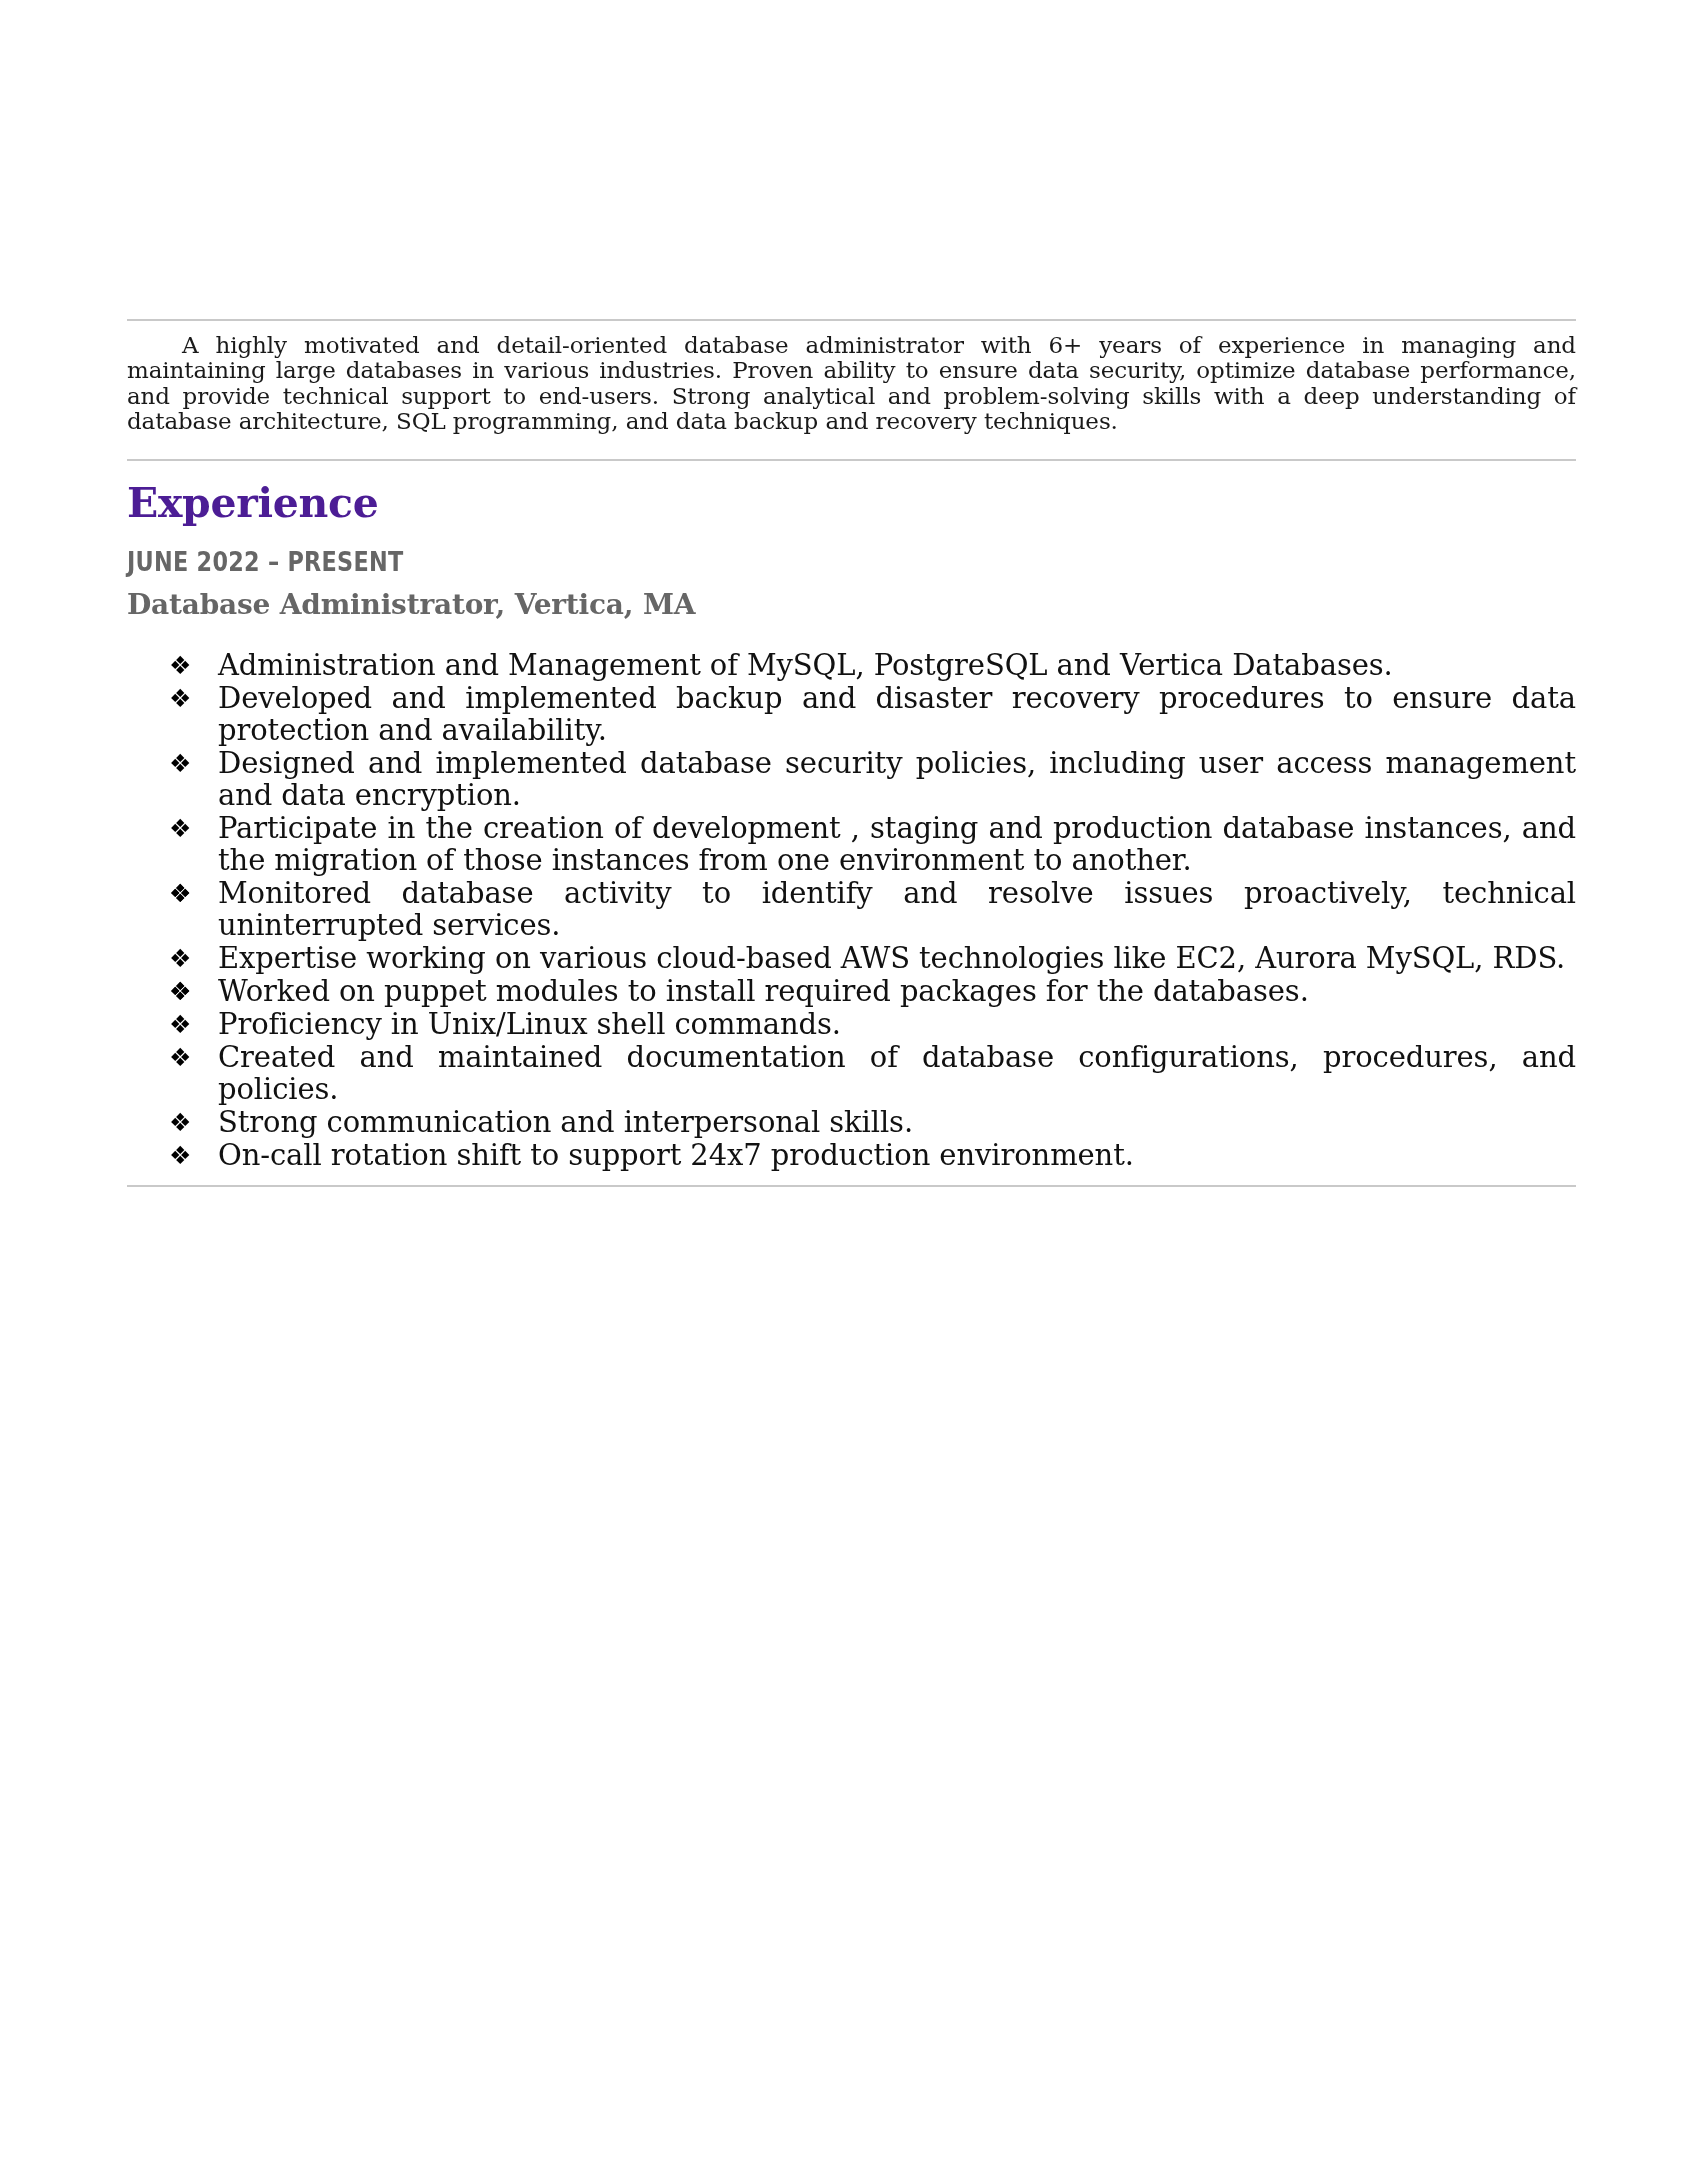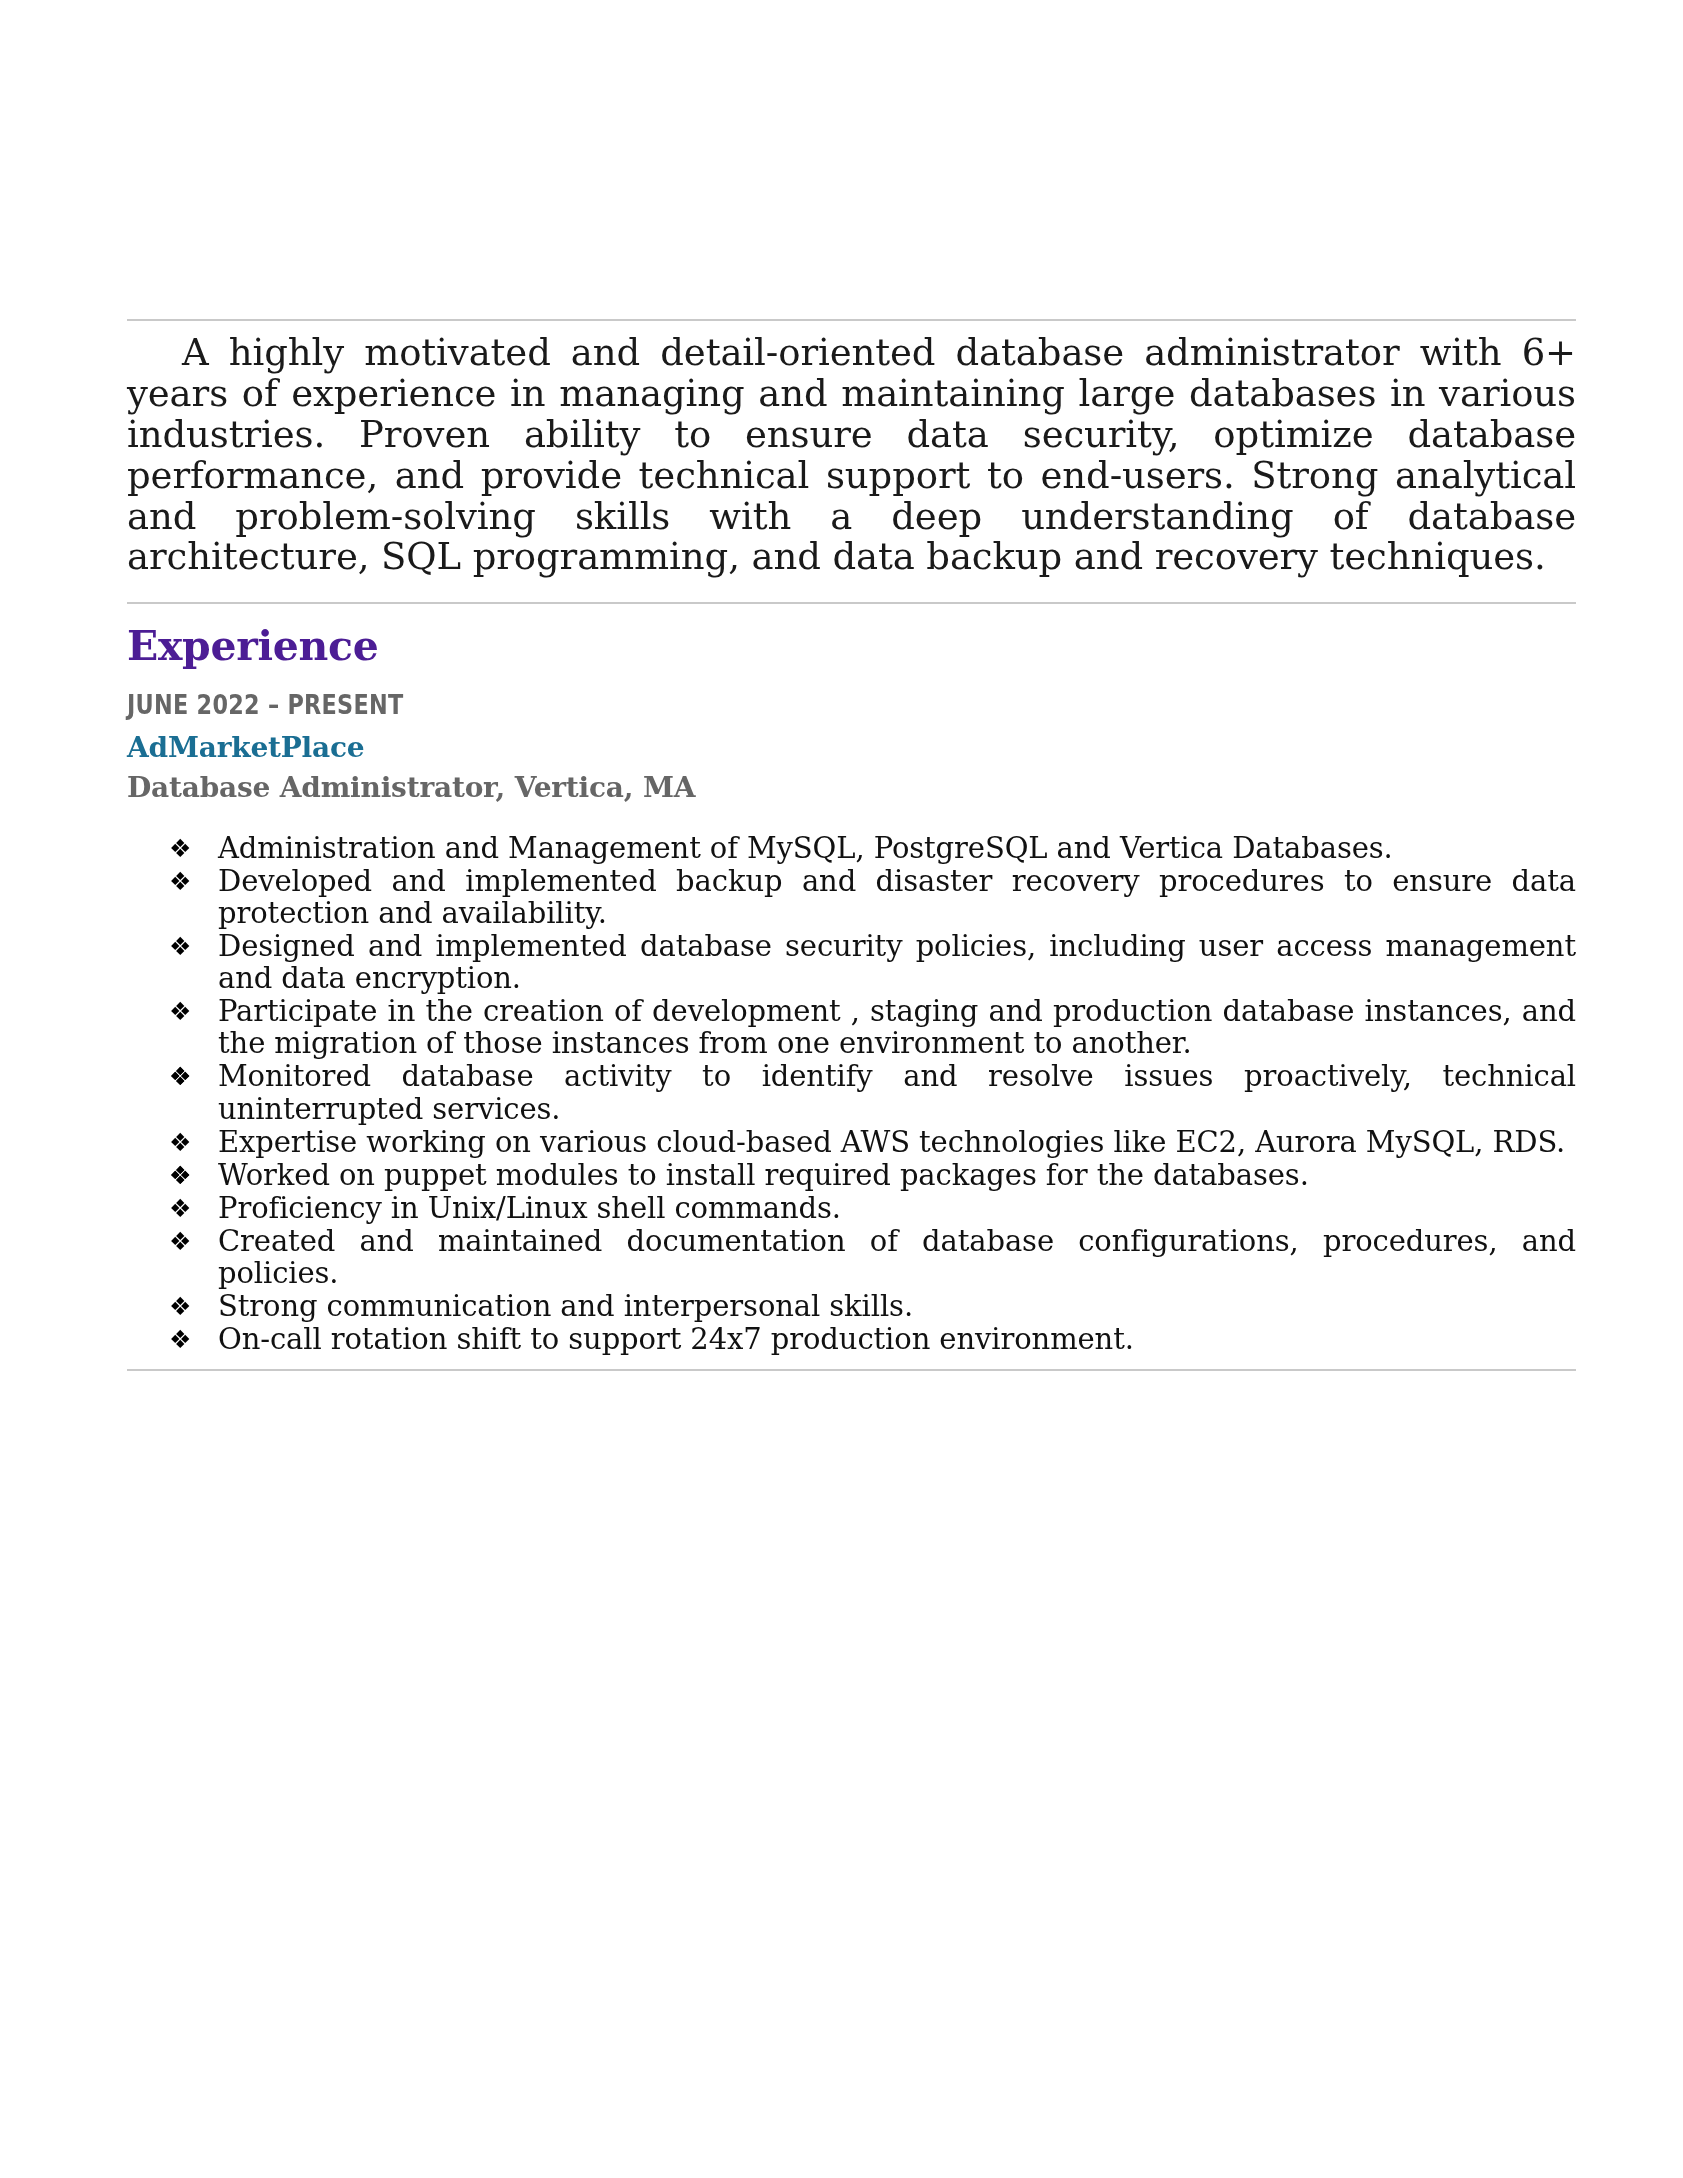--- a/index.html
+++ b/index.html
@@ -32,21 +32,21 @@
   }
 
   .rule {
     height: 2px;
     background: #c9c9c9;
     width: 100%;
   }
 
   .summary {
     font-family: "DejaVu Serif", "Liberation Serif", serif;
-    font-size: 37px;
+    font-size: 23px;
     line-height: 1.105;
     text-align: justify;
     text-indent: 55px;
     color: #1a1a1a;
     margin: 0;
     padding-top: 12px;
     padding-bottom: 24px;
     letter-spacing: -0.1px;
   }
 
@@ -148,21 +148,20 @@
     <p class="summary">A highly motivated and detail-oriented database administrator with 6+ years of experience in managing and maintaining large databases in various industries. Proven ability to ensure data security, optimize database performance, and provide technical support to end-users. Strong analytical and problem-solving skills with a deep understanding of database architecture, SQL programming, and data backup and recovery techniques.</p>
 
     <div class="rule-mid"></div>
 
     <h2 class="section-title">Experience</h2>
 
     <div class="job-entry">
 
       <div class="job-date">JUNE 2022 – PRESENT</div>
 
-      <div class="company">AdMarketPlace</div>
 
       <div class="job-title">Database Administrator, Vertica, MA</div>
 
       <ul class="bullets" id="bullet-list">
           <li class="bullet justify">
             <span class="bullet-marker">❖</span>
             <span class="btext">Administration and Management of MySQL, PostgreSQL and Vertica Databases.</span>
           </li>
           <li class="bullet justify">
             <span class="bullet-marker">❖</span>

